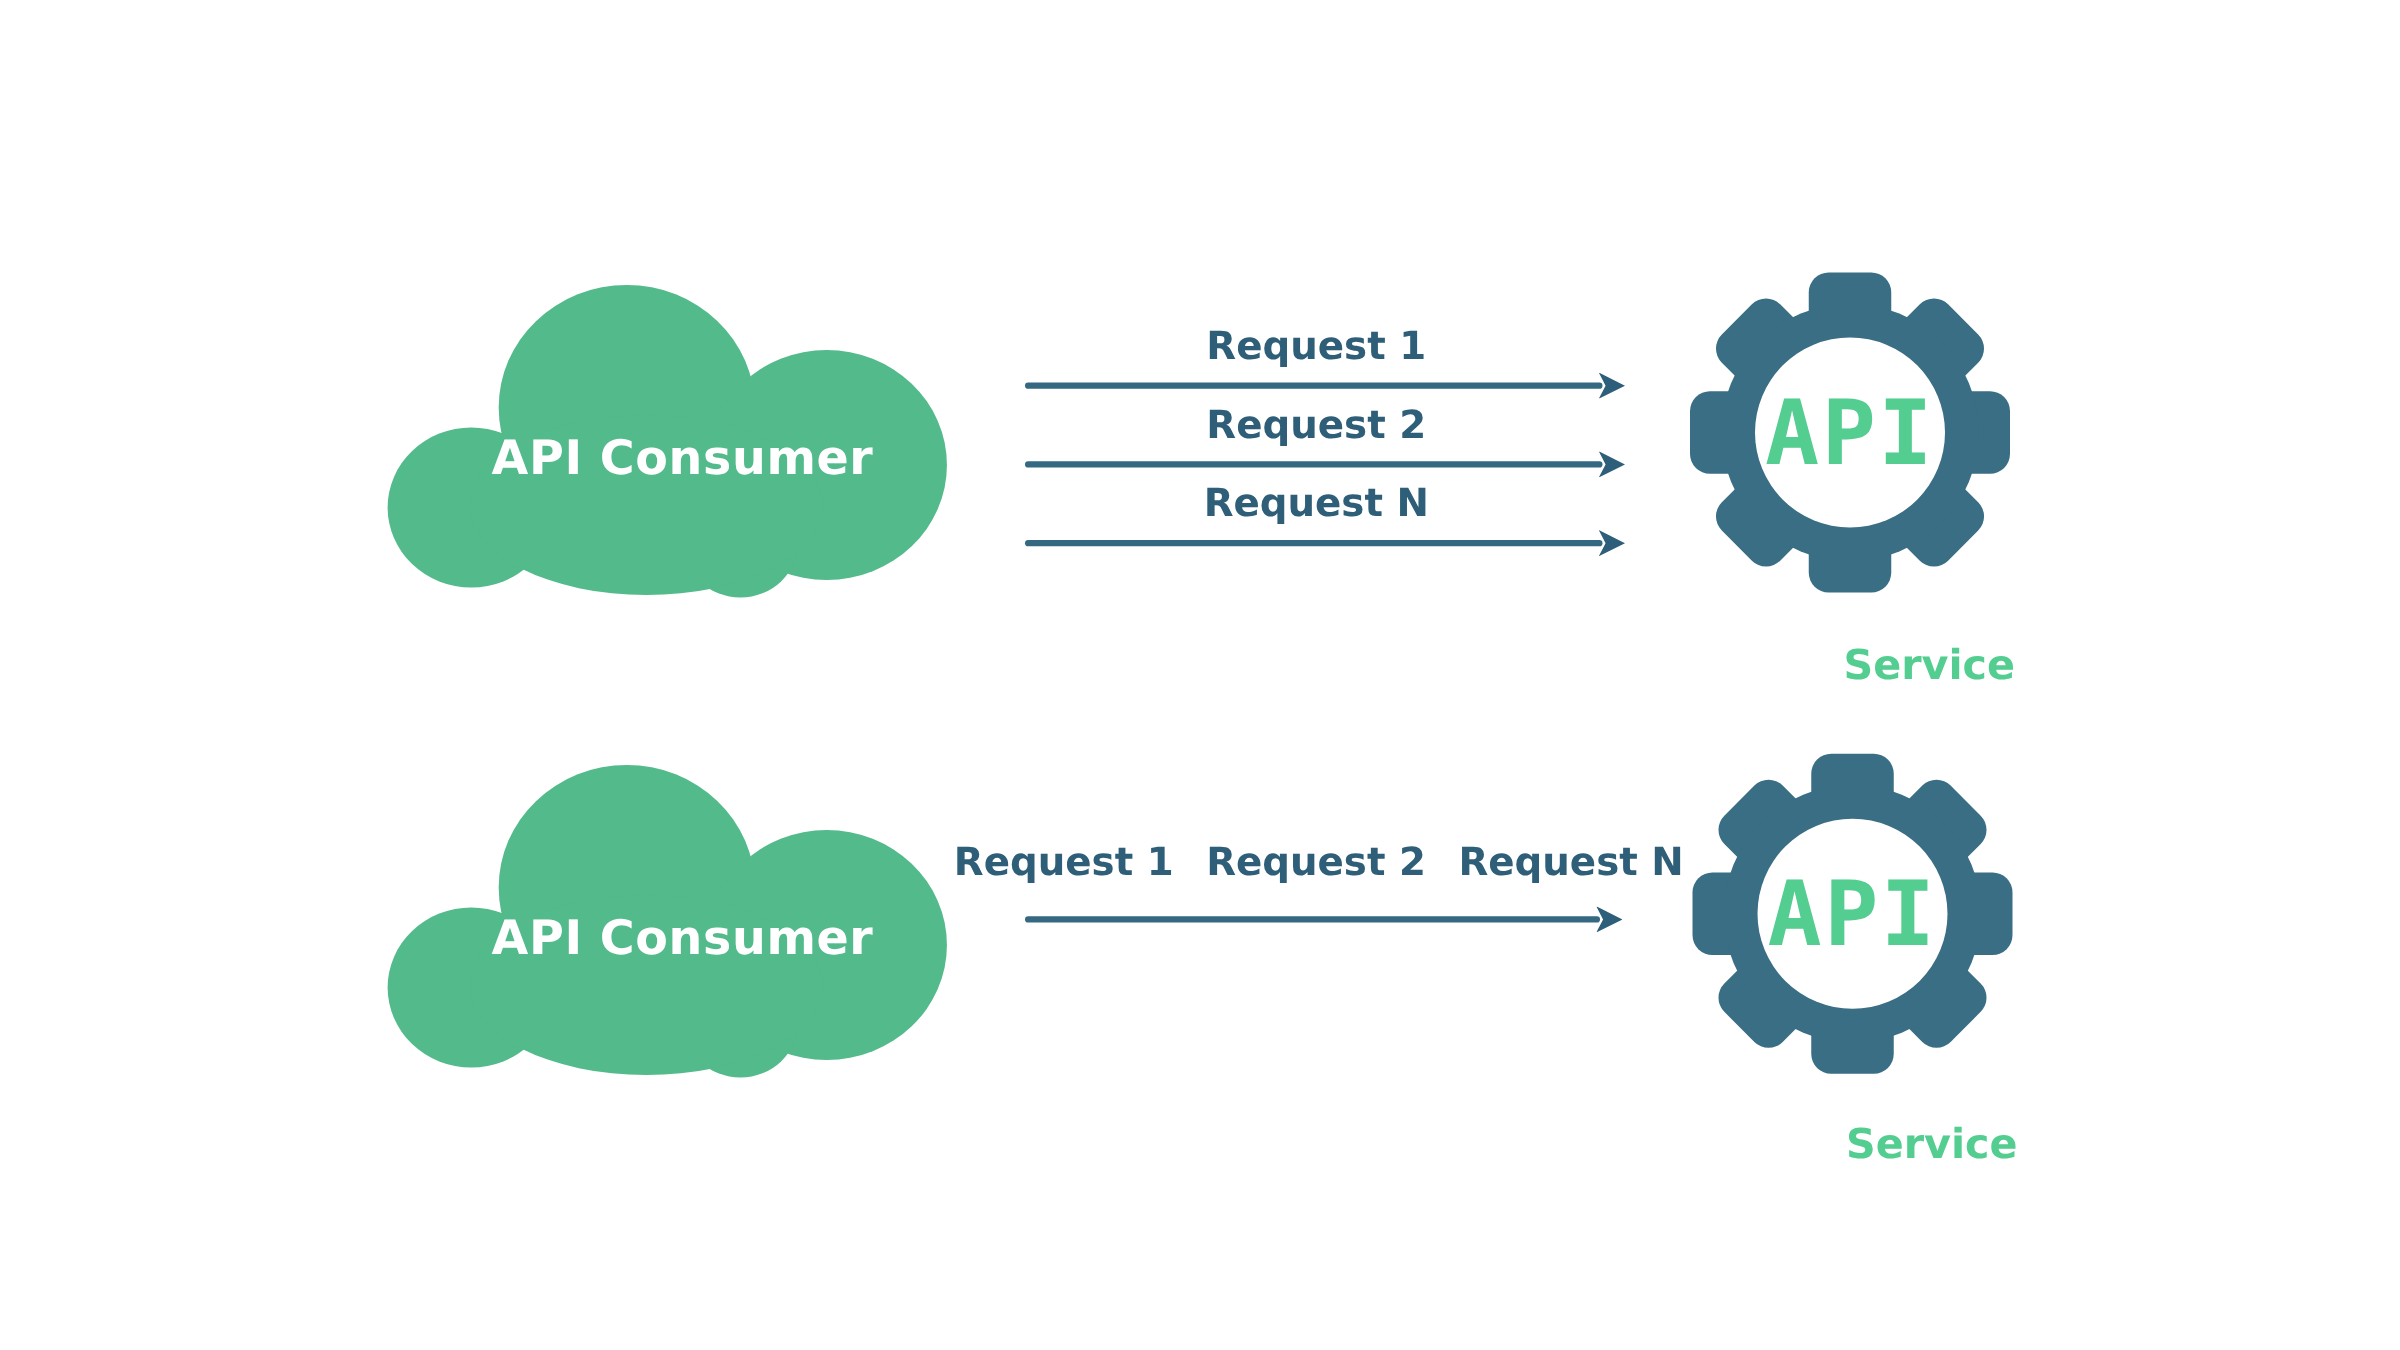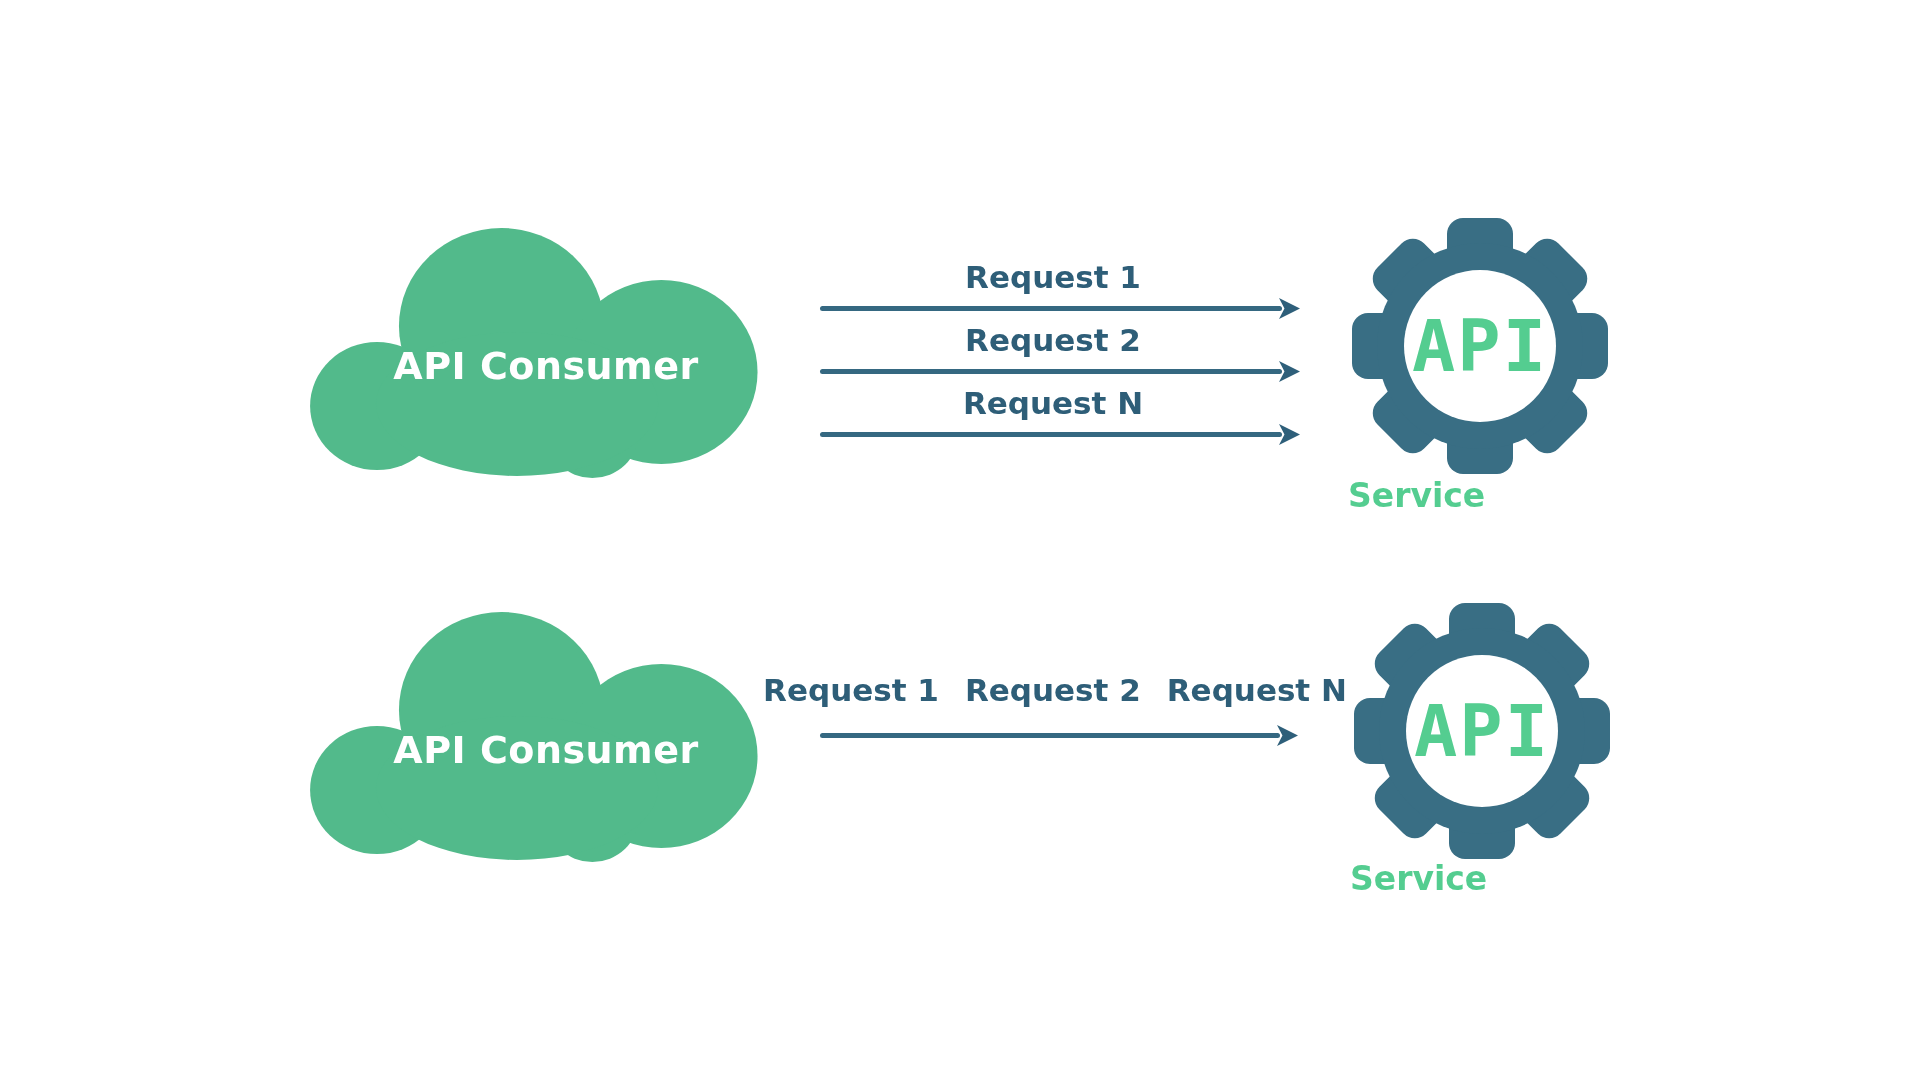--- a/index.html
+++ b/index.html
@@ -50,22 +50,22 @@
   
   .gear { position:absolute; width:264px; height:264px;text-align:right; }
   .gear-1 { left:1348px; top:214px; }
   .gear-2 { left:1350px; top:599px; }
   .gear svg { width:100%; height:100%; display:block; }
   .gear text {
     font-family:"DejaVu Sans Mono","Liberation Mono",monospace;
     font-weight:bold;
   }
   .service-label {
-    position:absolute; width:264px; text-align:left;
-    color:#54CD90; font-size:33px; font-weight:bold; line-height:38px;
+    position:absolute; width:264px; text-align:right;
+    color:#54CD90; font-size:33px; font-weight:bold; line-height:38px;margin-top:36px;
   }
   .svc-1 { left:1348px; top:477px; }
   .svc-2 { left:1350px; top:860px; }
 </style>
 </head>
 <body>
 
 <div class="stage">
 
   <section>

